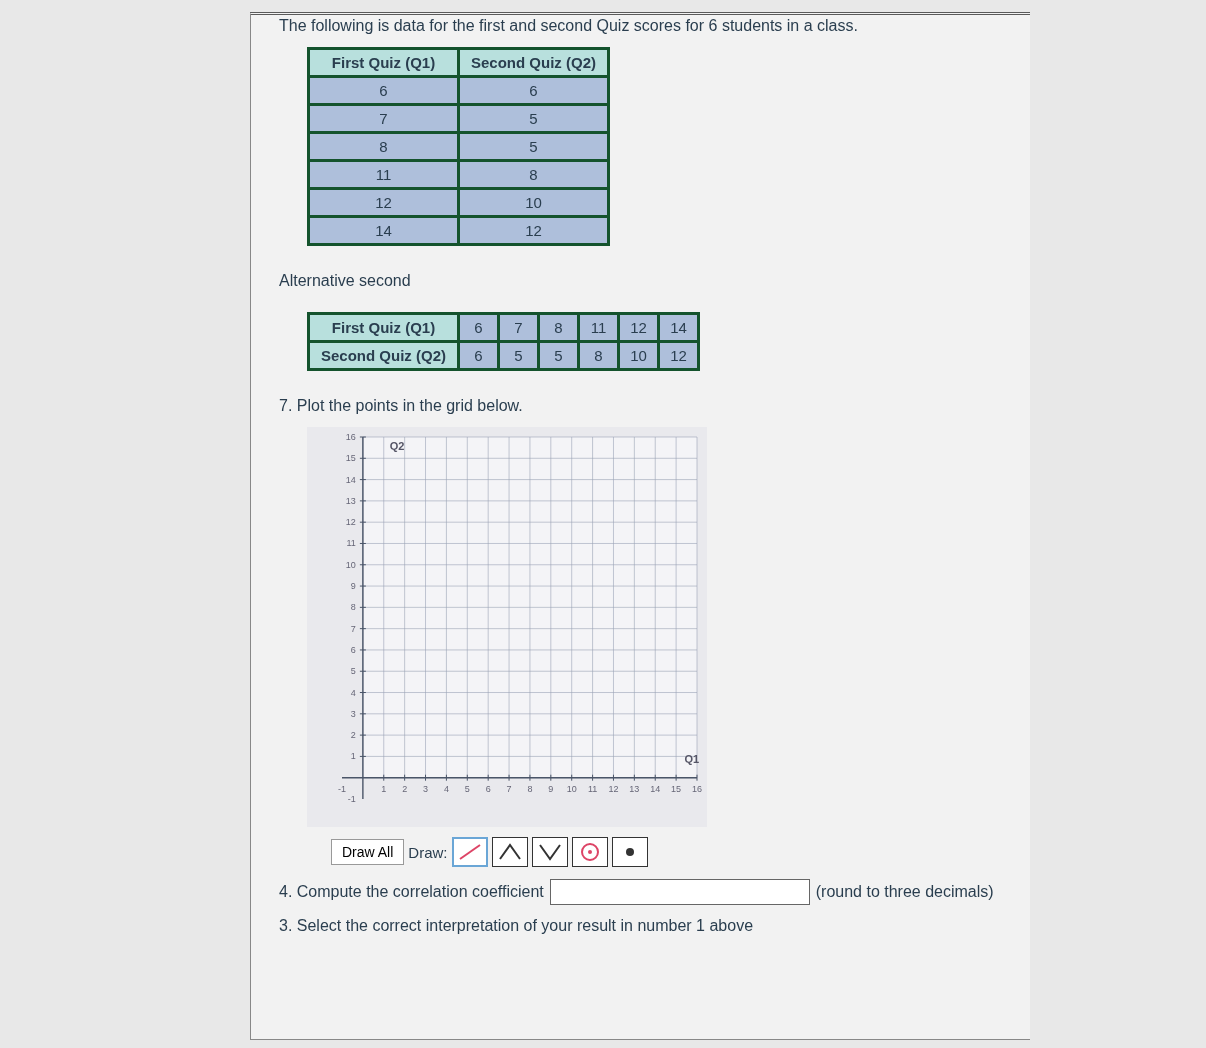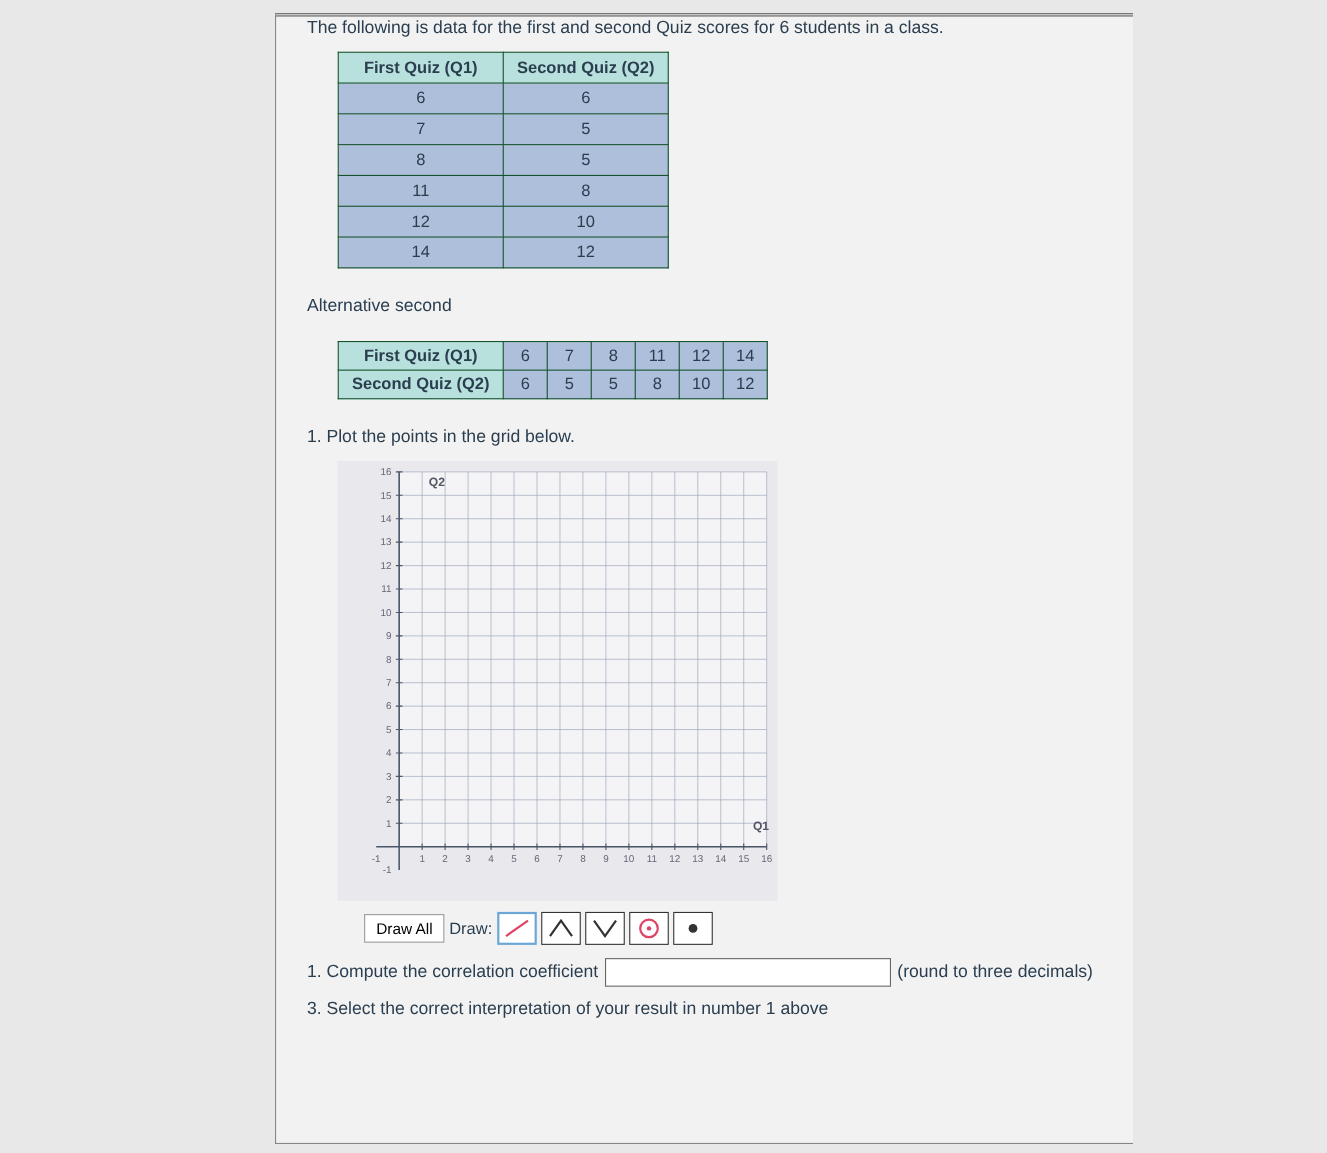--- a/index.html
+++ b/index.html
@@ -31,21 +31,21 @@
   .intro {
     color: #2a3e4f;
     font-size: 16px;
     margin: 2px 0 12px 0;
   }
   table.data {
     border-collapse: collapse;
     margin-left: 28px;
   }
   table.data th, table.data td {
-    border: 1px solid #14532d;
+    border: 3px solid #14532d;
     text-align: center;
     font-size: 15px;
     padding: 4px 10px;
   }
   table.data th {
     background: #b8e0dd;
     color: #2a3e4f;
     font-weight: bold;
   }
   table.data td {
@@ -183,21 +183,21 @@
             <td>6</td>
             <td>5</td>
             <td>5</td>
             <td>8</td>
             <td>10</td>
             <td>12</td>
           </tr>
         </tbody>
     </table>
 
-    <p class="section-label">1. Plot the points in the grid below.</p>
+    <p class="section-label">7. Plot the points in the grid below.</p>
 
     <div class="grid-wrap">
       <svg id="gridsvg" width="400" height="400" viewBox="0 0 400 400">
           <rect x="55.88235294117647" y="10" width="334.11764705882354" height="340.70588235294116" fill="#f4f4f7" stroke="none"></rect>
           <line x1="55.88235294117647" y1="350.70588235294116" x2="55.88235294117647" y2="10" stroke="#9aa3b5" stroke-width="0.6"></line>
           <line x1="55.88235294117647" y1="350.70588235294116" x2="390" y2="350.70588235294116" stroke="#9aa3b5" stroke-width="0.6"></line>
           <line x1="76.76470588235294" y1="350.70588235294116" x2="76.76470588235294" y2="10" stroke="#9aa3b5" stroke-width="0.6"></line>
           <line x1="55.88235294117647" y1="329.4117647058824" x2="390" y2="329.4117647058824" stroke="#9aa3b5" stroke-width="0.6"></line>
           <line x1="97.64705882352942" y1="350.70588235294116" x2="97.64705882352942" y2="10" stroke="#9aa3b5" stroke-width="0.6"></line>
           <line x1="55.88235294117647" y1="308.11764705882354" x2="390" y2="308.11764705882354" stroke="#9aa3b5" stroke-width="0.6"></line>
@@ -327,21 +327,21 @@
           </svg>
       </div>
       <div class="tool">
         <svg width="28" height="22">
             <circle cx="14" cy="11" r="4" fill="#333"></circle>
           </svg>
       </div>
     </div>
 
     <div class="q-line">
-      <span>1. Compute the correlation coefficient</span>
+      <span>4. Compute the correlation coefficient</span>
       <input class="answer-input" type="text" style="">
       <span class="round-note">(round to three decimals)</span>
     </div>
 
     <div class="q-line">
       <span>3. Select the correct interpretation of your result in number 1 above</span>
     </div>
 
 
   </div>

